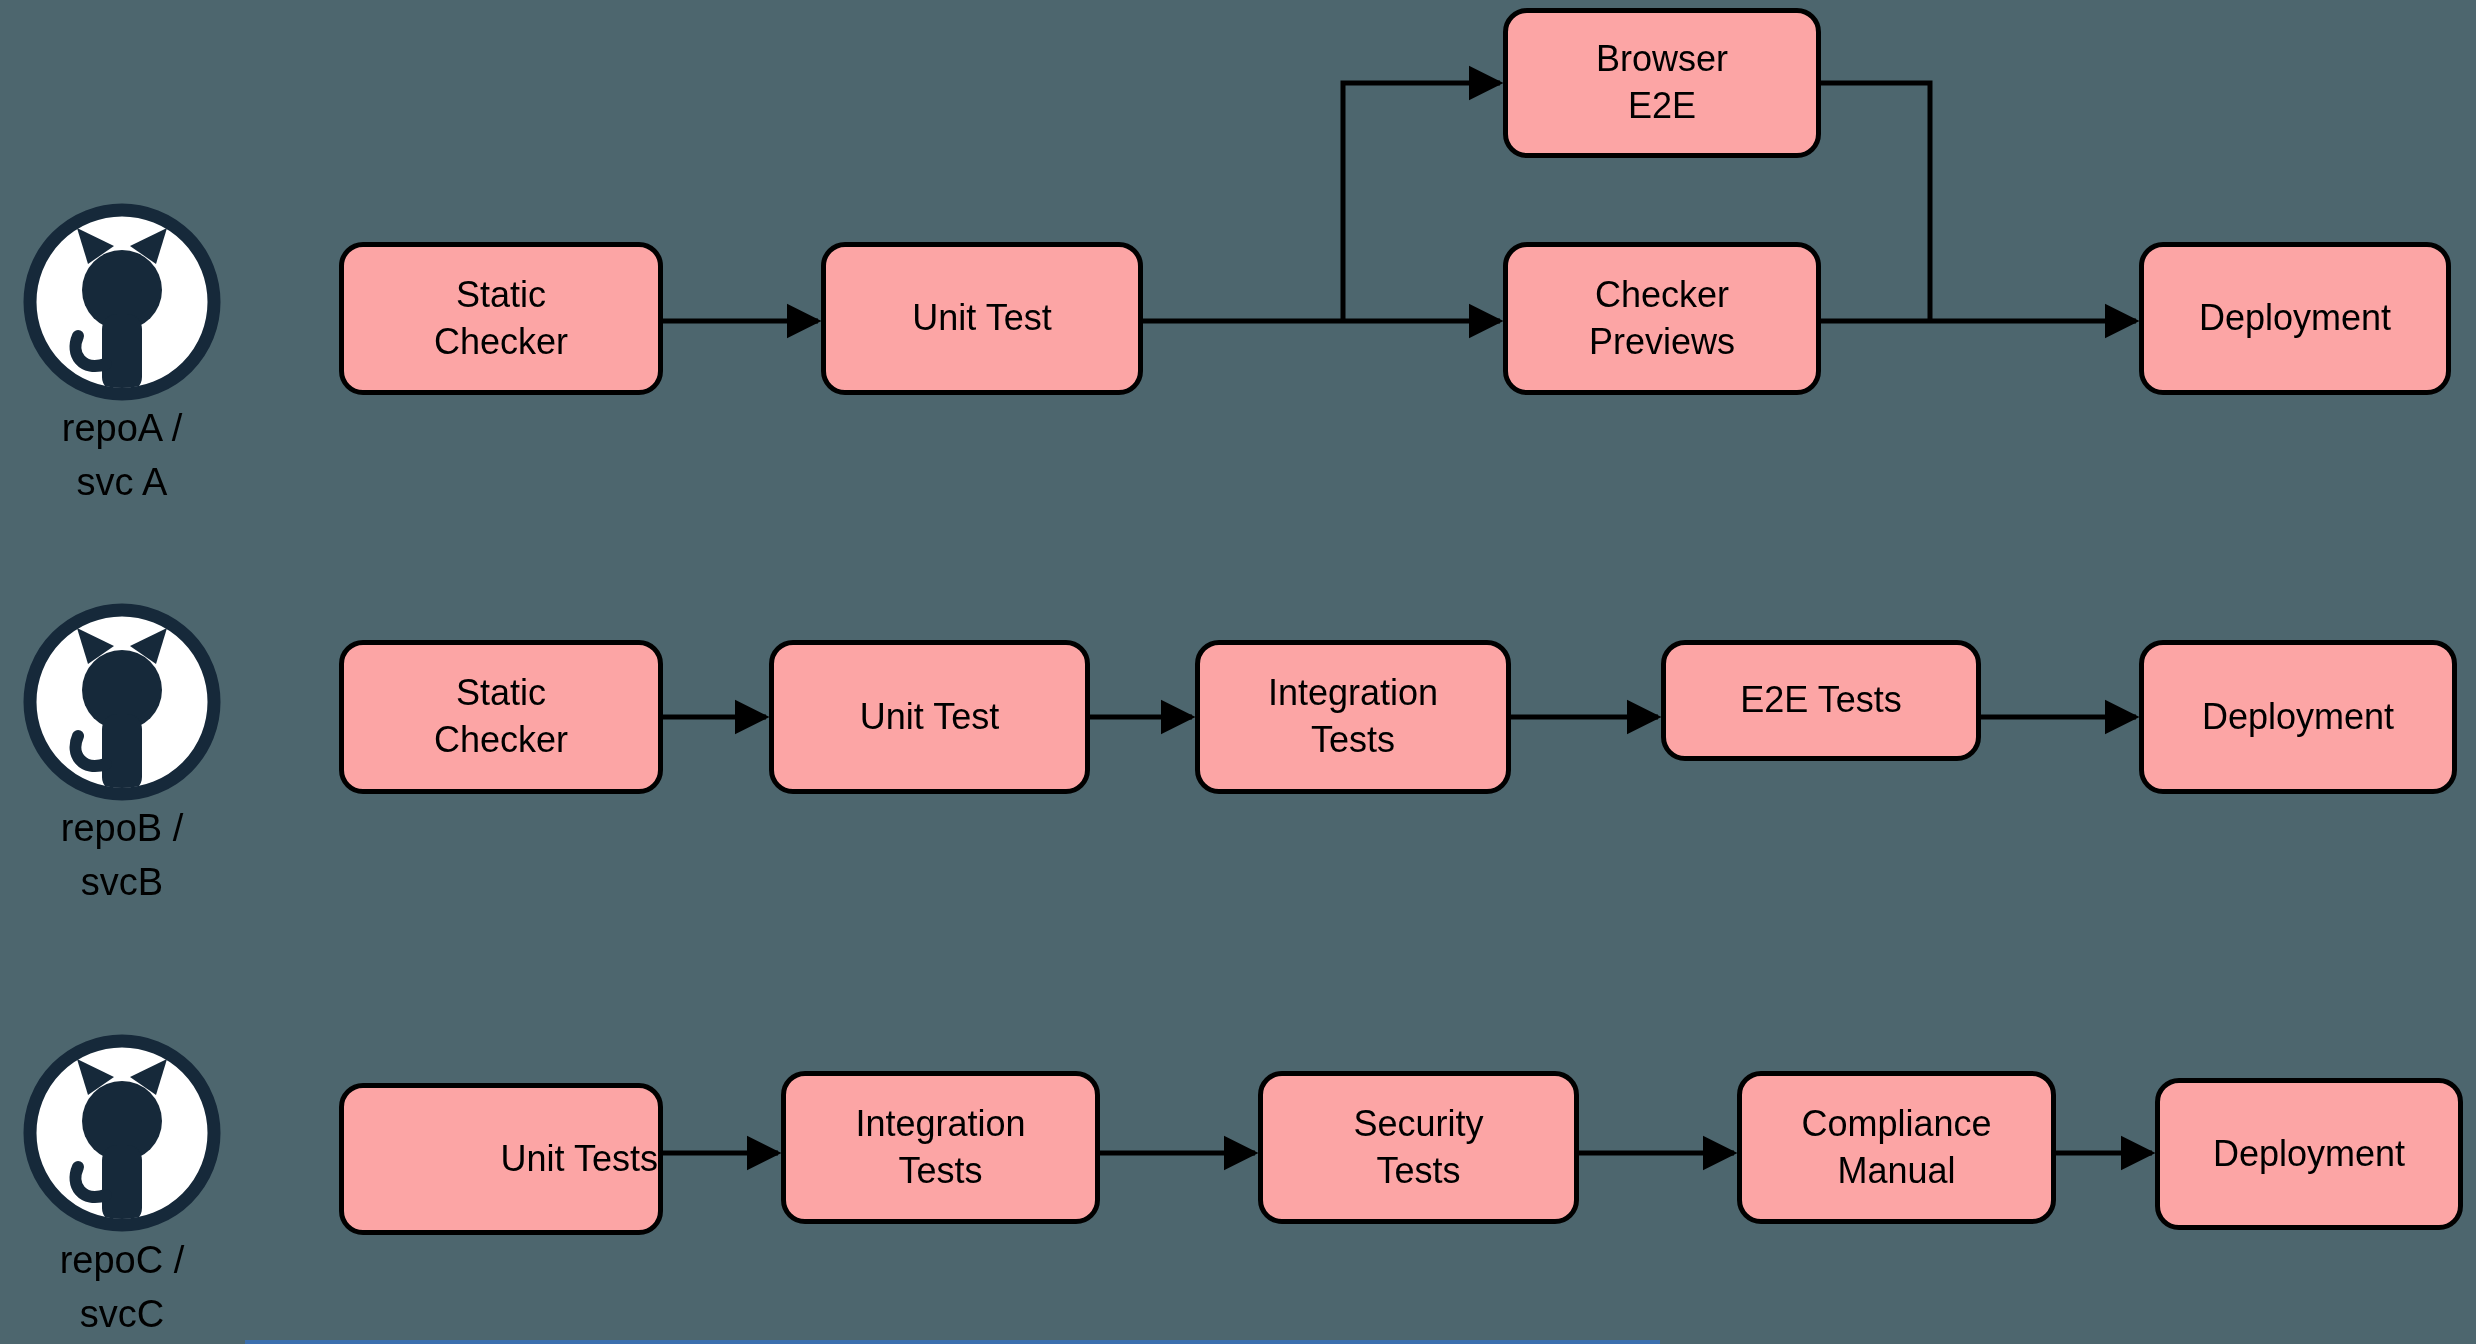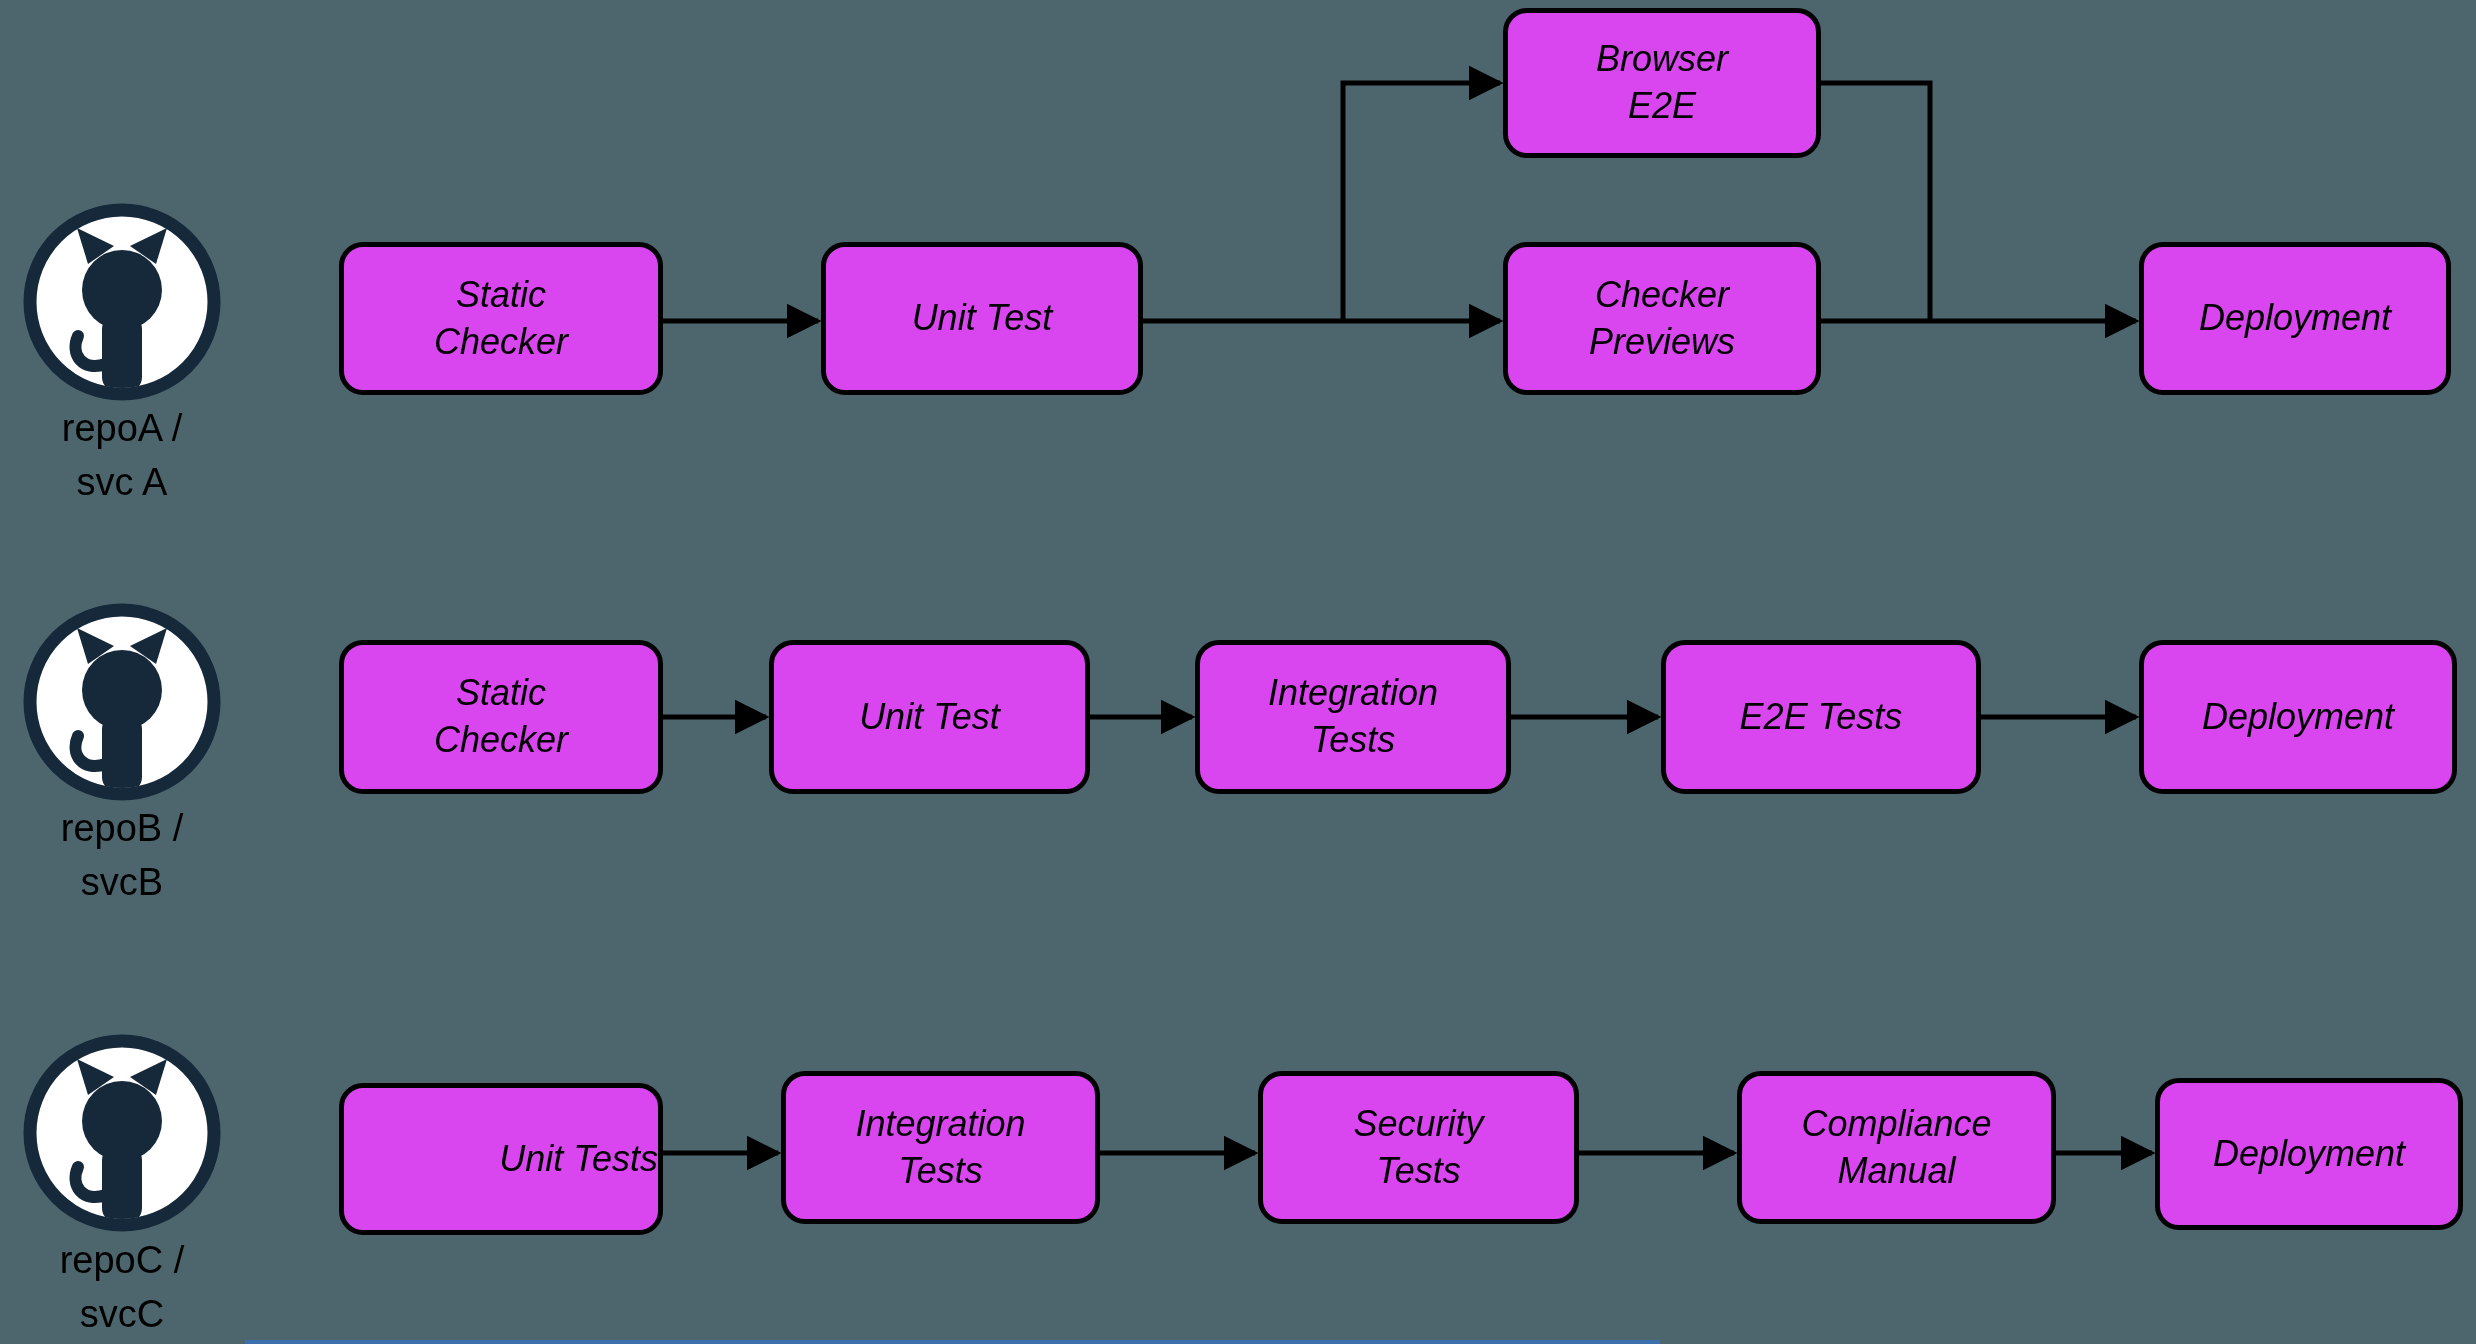--- a/index.html
+++ b/index.html
@@ -8,28 +8,27 @@
     background:#4d666e;
     position:relative;
     overflow:hidden;
     font-family:"Liberation Sans", sans-serif;
   }
   .layer { position:absolute; left:0; top:0; width:2476px; height:1344px; }
   svg.connectors { pointer-events:none; }
 
   .node {
     position:absolute;
-    background:#d946ef;
+    background:#fca5a5;
     border:5px solid #000000;
     border-radius:24px;
     display:flex; align-items:center; justify-content:center;
     text-align:center;
     font-size:36px; line-height:1.3; color:#000000;
     box-sizing:border-box;
-    font-style:italic;
   }
   .node .inner { max-width:200px; }
 
   .gh-icon { position:absolute; width:200px; height:200px; }
 
   .repo-label {
     position:absolute;
     width:320px;
     text-align:center;
     font-size:38px; line-height:1.42; color:#000000;
@@ -38,21 +37,21 @@
   
   .r1-static   { left:339px;  top:242px; width:324px; height:153px; }
   .r1-unit     { left:821px;  top:242px; width:322px; height:153px; }
   .r1-browser  { left:1503px; top:8px;   width:318px; height:150px; }
   .r1-manual   { left:1503px; top:242px; width:318px; height:153px; }
   .r1-deploy   { left:2139px; top:242px; width:312px; height:153px; }
   
   .r2-static   { left:339px;  top:640px; width:324px; height:154px; }
   .r2-unit     { left:769px;  top:640px; width:321px; height:154px; }
   .r2-integr   { left:1195px; top:640px; width:316px; height:154px; }
-  .r2-e2e      { left:1661px; top:640px; width:320px; height:154px; }
+  .r2-e2e      { left:1661px; top:640px; width:320px; height:121px; }
   .r2-deploy   { left:2139px; top:640px; width:318px; height:154px; }
   
   .r3-unit     { left:339px;  top:1083px; width:324px; height:152px;justify-content:flex-end; }
   .r3-integr   { left:781px;  top:1071px; width:319px; height:153px; }
   .r3-security { left:1258px; top:1071px; width:321px; height:153px; }
   .r3-compl    { left:1737px; top:1071px; width:319px; height:153px; }
   .r3-deploy   { left:2155px; top:1078px; width:308px; height:152px; }
 
   .icon-a { left:22px; top:202px; }
   .icon-b { left:22px; top:602px; }

